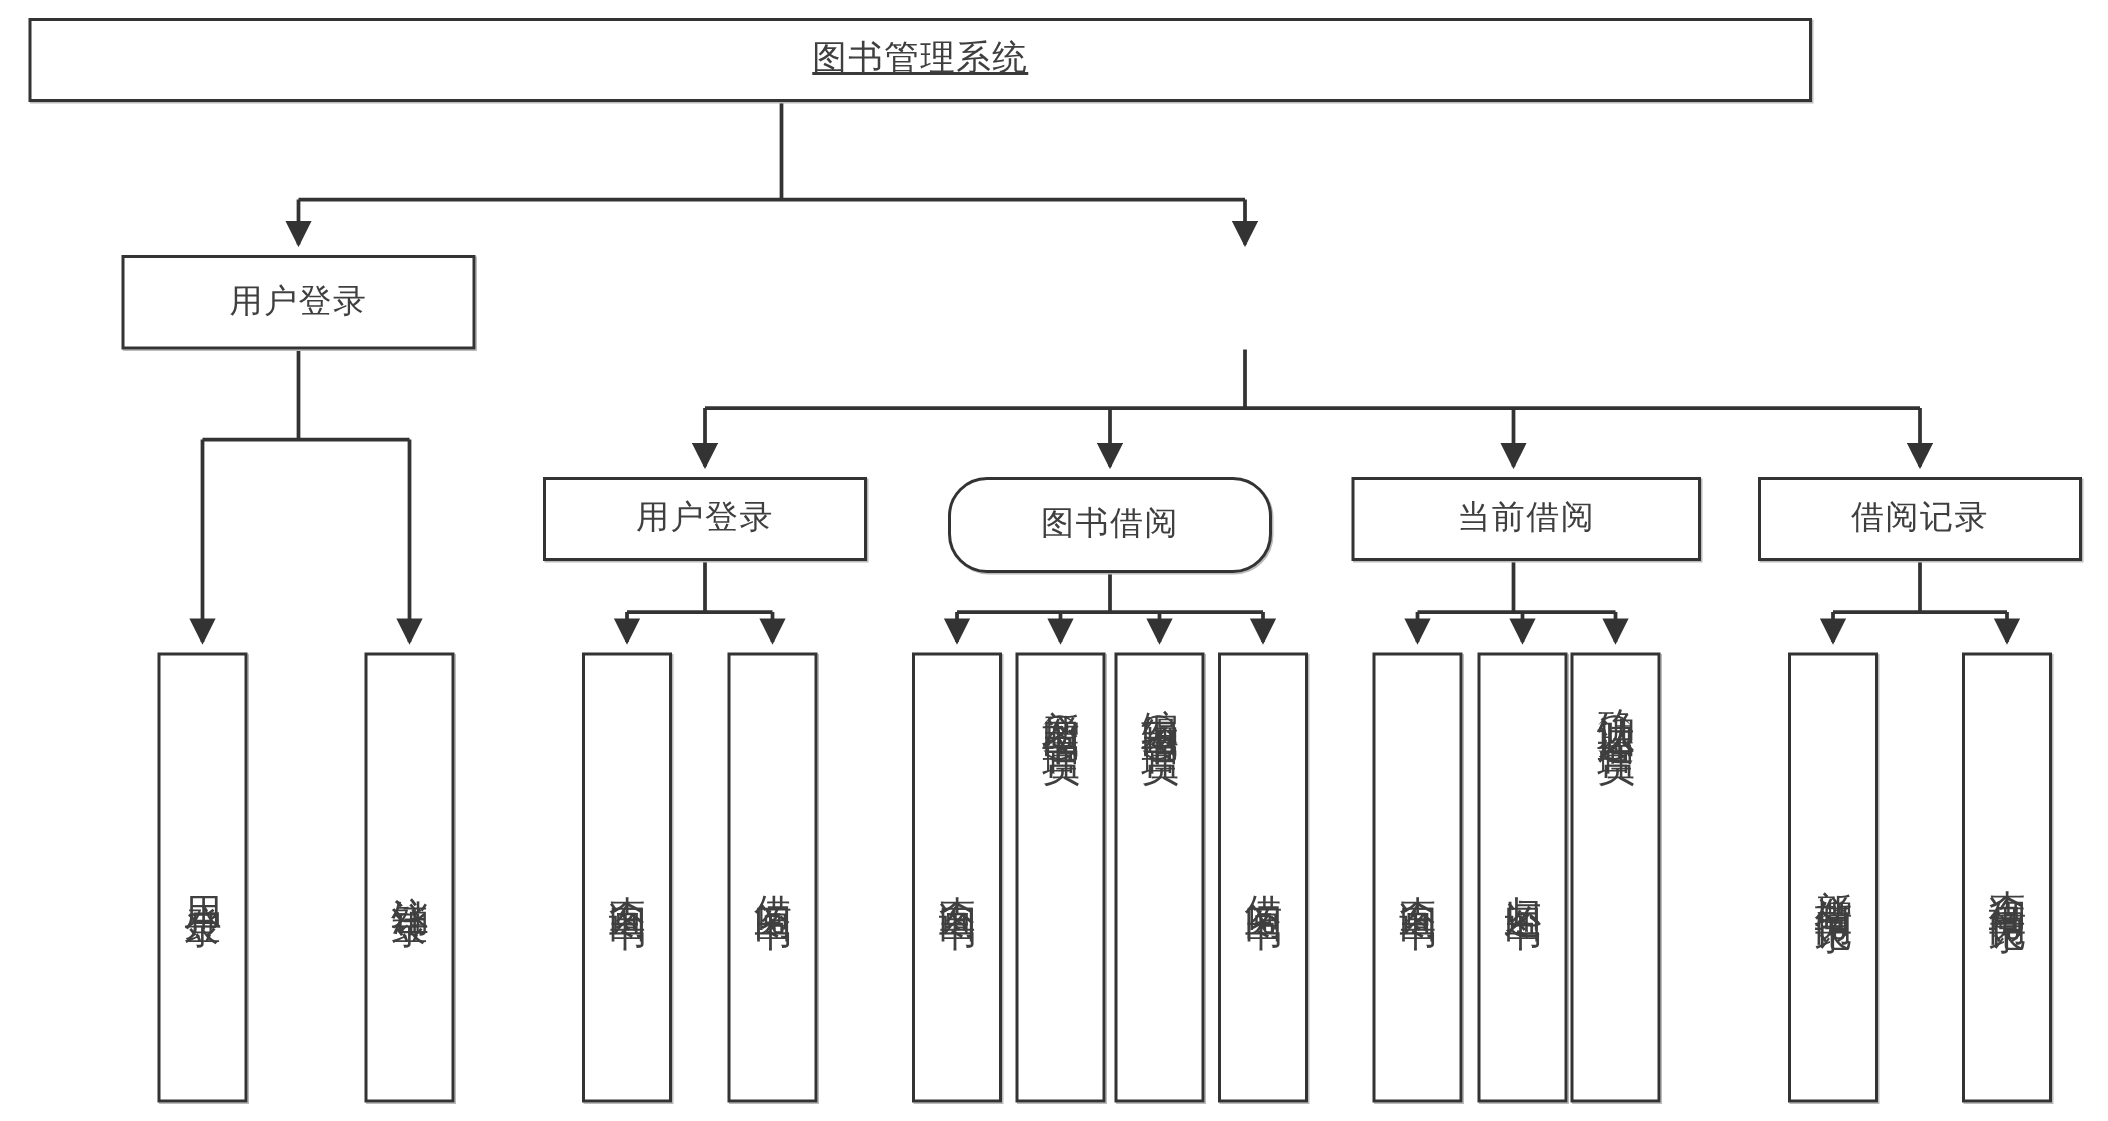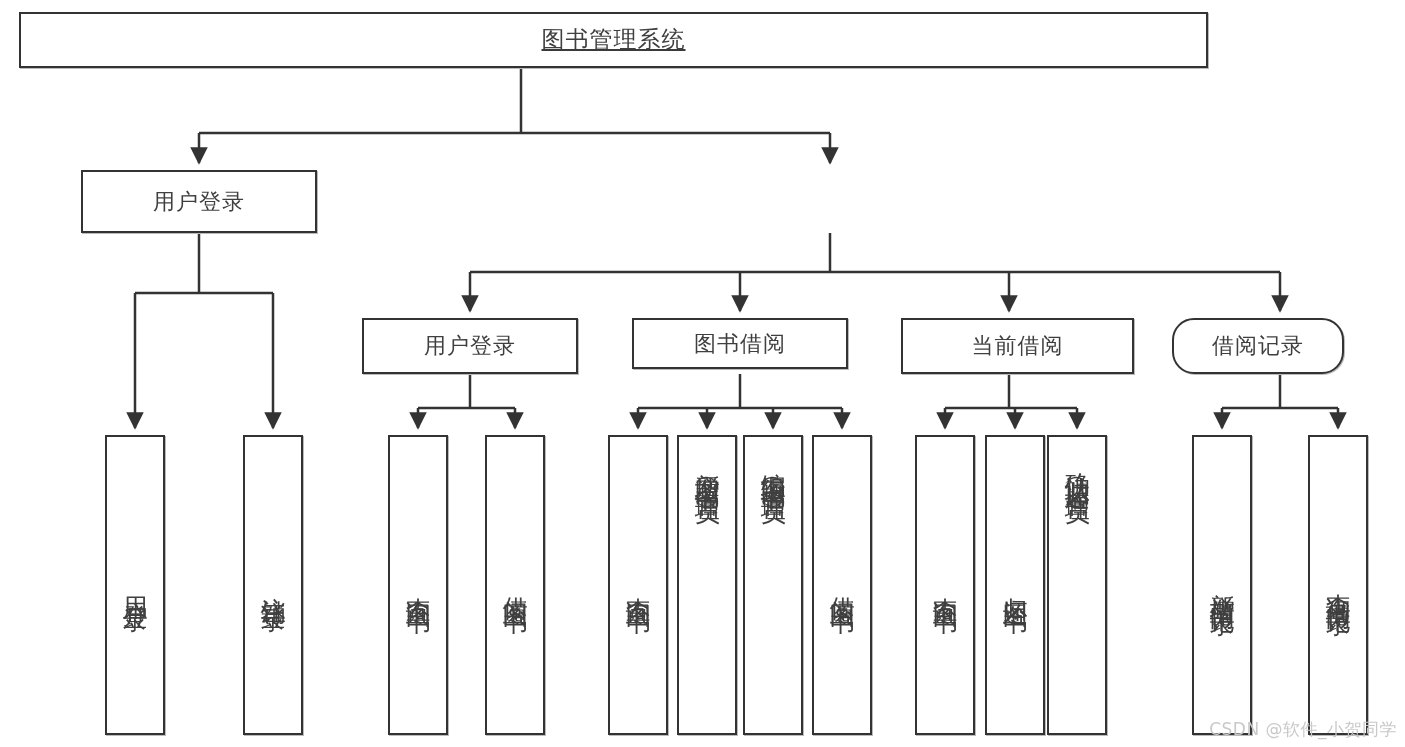--- a/index.html
+++ b/index.html
@@ -120,27 +120,27 @@
     <span class="lbl">图书管理系统</span>
   </div>
 
   <div class="node h-node" style="left:81px;top:170px;width:236px;height:63px;">
     <span class="lbl">用户登录</span>
   </div>
 
   <div class="node h-node" style="left:362px;top:318px;width:216px;height:56px;">
     <span class="lbl">用户登录</span>
   </div>
-  <div class="node h-node" style="left:632px;top:318px;width:216px;height:51px;">
+  <div class="node h-node" style="left:632px;top:318px;width:216px;height:64px;border-radius:26px;">
     <span class="lbl">图书借阅</span>
   </div>
   <div class="node h-node" style="left:901px;top:318px;width:233px;height:56px;">
     <span class="lbl">当前借阅</span>
   </div>
-  <div class="node h-node" style="left:1172px;top:318px;width:172px;height:56px;border-radius:22px;">
+  <div class="node h-node" style="left:1172px;top:318px;width:216px;height:56px;">
     <span class="lbl">借阅记录</span>
   </div>
 
   <div class="node leaf pad-mid" style="left:105px;top:435px;width:60px;height:300px;">
     <span class="lbl">用户登录</span>
   </div>
   <div class="node leaf pad-mid" style="left:243px;top:435px;width:60px;height:300px;">
     <span class="lbl">注销登录</span>
   </div>
 
@@ -174,14 +174,13 @@
     <span class="lbl">确认归还（管理员）</span>
   </div>
 
   <div class="node leaf pad-mid" style="left:1192px;top:435px;width:60px;height:300px;">
     <span class="lbl">新增借阅记录</span>
   </div>
   <div class="node leaf pad-mid" style="left:1308px;top:435px;width:60px;height:300px;">
     <span class="lbl">查询借阅记录</span>
   </div>
 
-  <div id="watermark">CSDN @软件_小贺同学</div>
 </div>
 
 </body></html>

